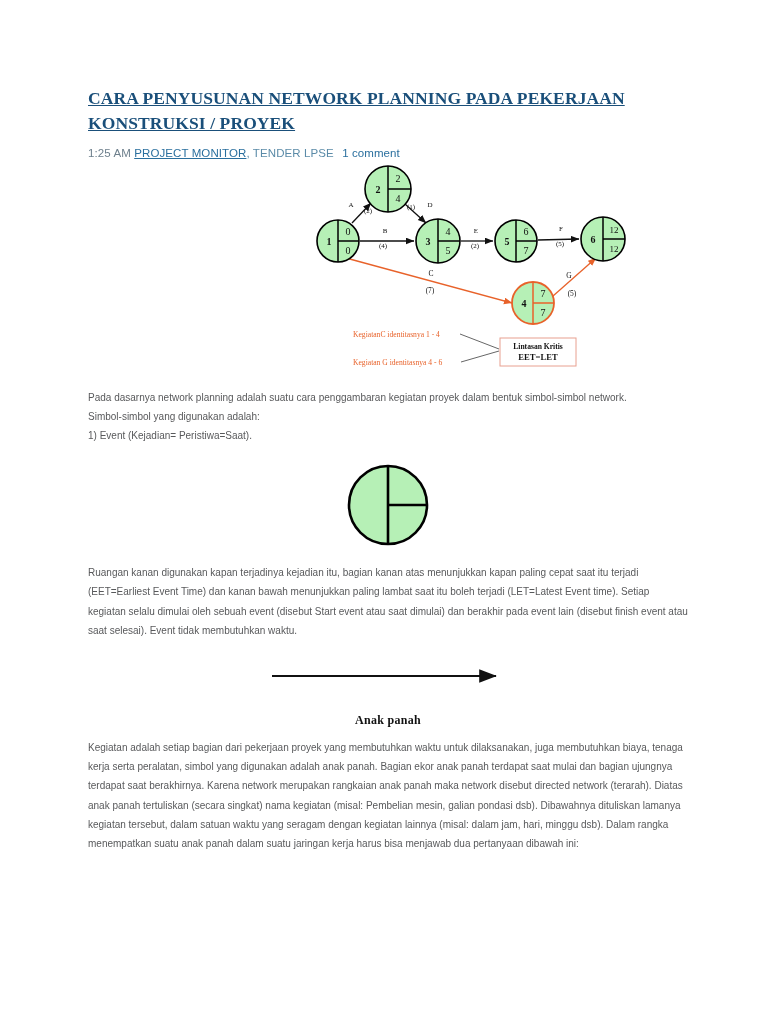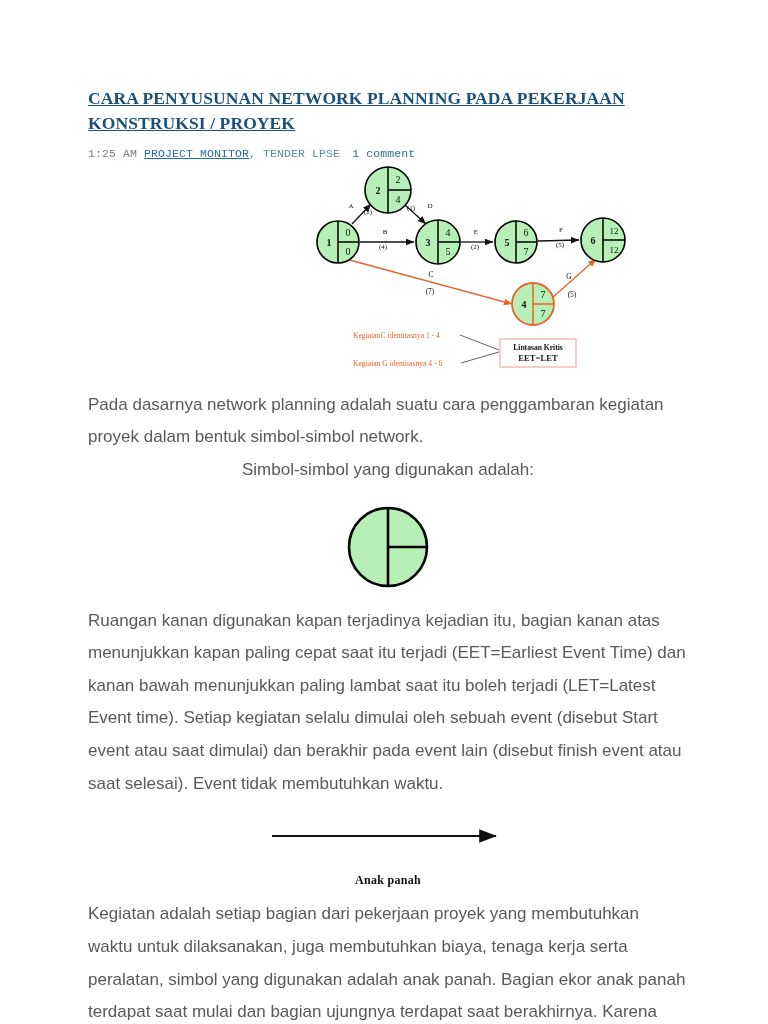--- a/index.html
+++ b/index.html
@@ -34,21 +34,20 @@
     color: #1a4f7a;
     text-decoration: underline;
     margin: 0;
     letter-spacing: 0.1px;
   }
   .meta {
     margin-top: 11px;
     font-size: 11.5px;
     color: #5b8ba8;
     letter-spacing: 0.1px;
-    font-family: Liberation Mono, monospace;
   }
   .meta .time { color: #6d7f8c; }
   .meta a {
     color: #2a6f9e;
     text-decoration: underline;
   }
   .meta .comment { color: #2a6f9e; margin-left: 5px; }
 
   
   .diagram-wrap {
@@ -57,27 +56,27 @@
     margin-top: 4px;
   }
   .diagram-svg {
     position: absolute;
     left: 125px;
     top: 0;
   }
 
   
   p.body {
-    font-size: 17px;
+    font-size: 10px;
     line-height: 1.92;
     color: #58595b;
     margin: 0;
     text-align: left;
   }
-  p.body + p.body { margin-top: 0; text-align: center; }
+  p.body + p.body { margin-top: 0; }
 
   .symbol-event {
     margin: 16px 0 14px 0;
     display: flex;
     justify-content: center;
   }
   .symbol-arrow {
     margin: 28px 0 10px 0;
     display: flex;
     flex-direction: column;
@@ -226,20 +225,21 @@
         <g>
           <rect x="287" y="175" width="76" height="28" fill="#ffffff" stroke="#e8a090" stroke-width="1"></rect>
           <text x="325" y="186" font-family="Liberation Serif, serif" font-size="7.6" font-weight="bold" fill="#111" text-anchor="middle">Lintasan Kritis</text>
           <text x="325" y="197" font-family="Liberation Serif, serif" font-size="8.6" font-weight="bold" fill="#111" text-anchor="middle">EET=LET</text>
         </g>
       </svg>
     </div>
 
     <p class="body">Pada dasarnya network planning adalah suatu cara penggambaran kegiatan proyek dalam bentuk simbol-simbol network.</p>
     <p class="body">Simbol-simbol yang digunakan adalah:</p>
+    <p class="body">1) Event (Kejadian= Peristiwa=Saat).</p>
 
     <div class="symbol-event">
       <svg width="110" height="88" viewBox="0 0 110 88">
         <circle cx="55" cy="44" r="39" fill="#b6f0b6" stroke="#000" stroke-width="2.6"></circle>
         <line x1="55" y1="5" x2="55" y2="83" stroke="#000" stroke-width="2.6"></line>
         <line x1="55" y1="44" x2="94" y2="44" stroke="#000" stroke-width="2.6"></line>
       </svg>
     </div>
 
     <p class="body">Ruangan kanan digunakan kapan terjadinya kejadian itu, bagian kanan atas menunjukkan kapan paling cepat saat itu terjadi (EET=Earliest Event Time) dan kanan bawah menunjukkan paling lambat saat itu boleh terjadi (LET=Latest Event time). Setiap kegiatan selalu dimulai oleh sebuah event (disebut Start event atau saat dimulai) dan berakhir pada event lain (disebut finish event atau saat selesai). Event tidak membutuhkan waktu.</p>

